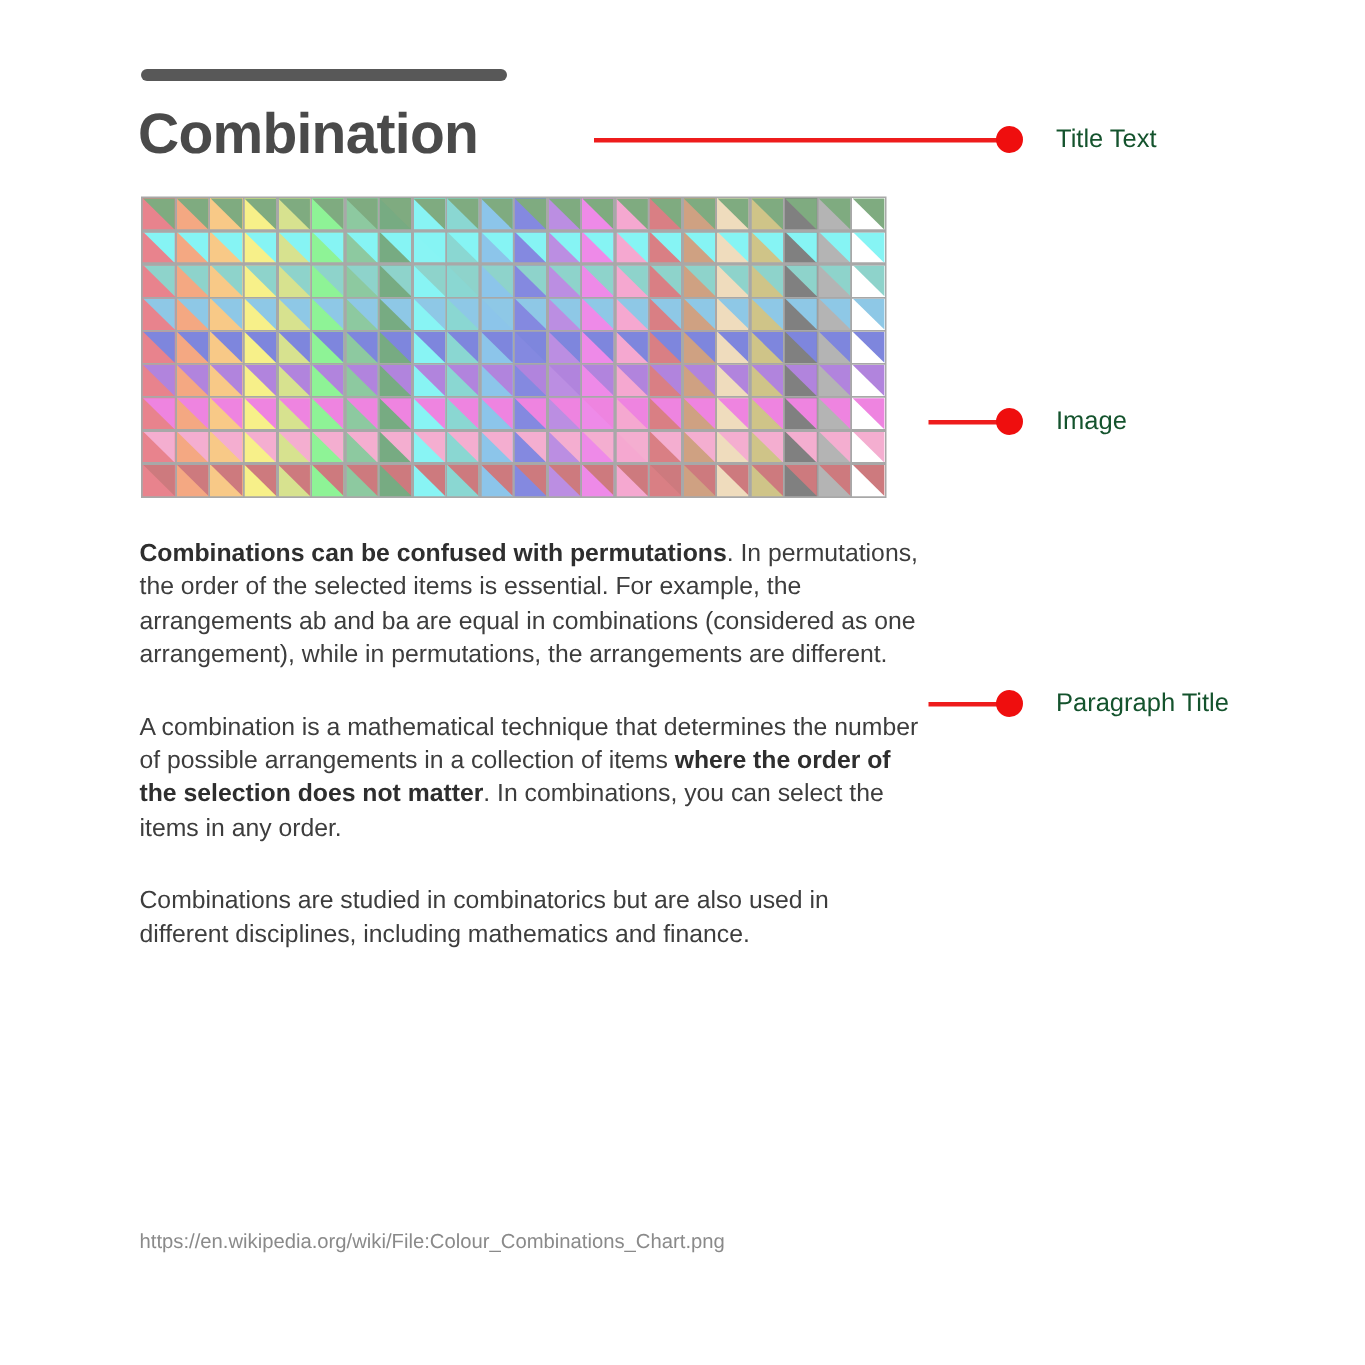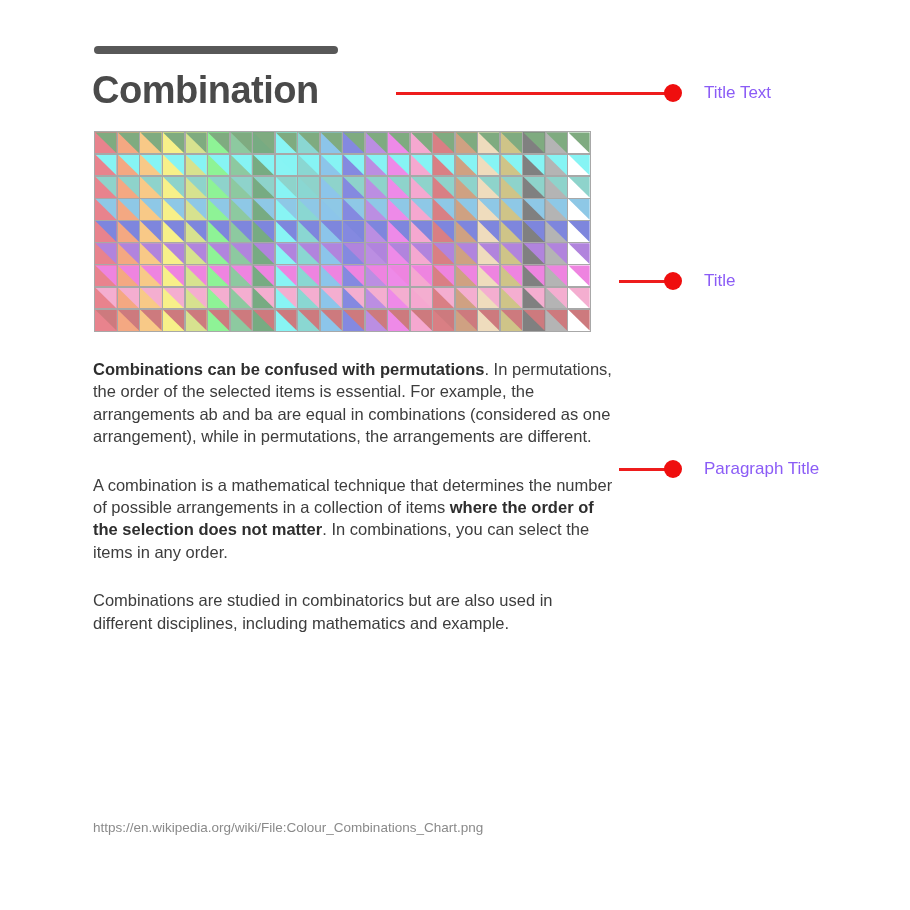--- a/index.html
+++ b/index.html
@@ -120,21 +120,21 @@
     height: 18px;
     border-radius: 50%;
     background: #ef0e0e;
   }
   .callout .callout-label {
     position: absolute;
     top: -3px;
     white-space: nowrap;
     font-size: 17px;
     line-height: 26px;
-    color: #8b5cf6;
+    color: #14532d;
     font-family: "Liberation Sans", sans-serif;
   }
 
   #callout-title   { left: 360px; top: 83px;  }
   #callout-image   { left: 583px; top: 271px; }
   #callout-para    { left: 583px; top: 459px; }
 
   #callout-title .leader { left: 0; width: 270px; }
   #callout-image .leader { left: 0; width: 47px; }
   #callout-para  .leader { left: 0; width: 47px; }
@@ -964,33 +964,33 @@
         <div class="cell">
           <div class="tri-low" style="background: rgb(255, 255, 255);"></div>
           <div class="tri-up" style="background: rgb(205, 122, 126);"></div>
         </div>
       </div>
   </div>
 
   <div class="body-copy" id="body-copy">
       <p><b>Combinations can be confused with permutations</b><span>. In permutations, the order of the selected items is essential. For example, the arrangements ab and ba are equal in combinations (considered as one arrangement), while in permutations, the arrangements are different.</span></p>
       <p><span>A combination is a mathematical technique that determines the number of possible arrangements in a collection of items </span><b>where the order of the selection does not matter</b><span>. In combinations, you can select the items in any order.</span></p>
-      <p><span>Combinations are studied in combinatorics but are also used in different disciplines, including mathematics and example.</span></p>
+      <p><span>Combinations are studied in combinatorics but are also used in different disciplines, including mathematics and finance.</span></p>
     </div>
 
   <div class="callout" id="callout-title">
     <div class="leader"></div>
     <div class="dot"></div>
     <div class="callout-label">Title Text</div>
   </div>
 
   <div class="callout" id="callout-image">
     <div class="leader"></div>
     <div class="dot"></div>
-    <div class="callout-label">Title</div>
+    <div class="callout-label">Image</div>
   </div>
 
   <div class="callout" id="callout-para">
     <div class="leader"></div>
     <div class="dot"></div>
     <div class="callout-label">Paragraph Title</div>
   </div>
 
   <div class="sources" id="sources">
       <div class="source-line">https://en.wikipedia.org/wiki/File:Colour_Combinations_Chart.png</div>

